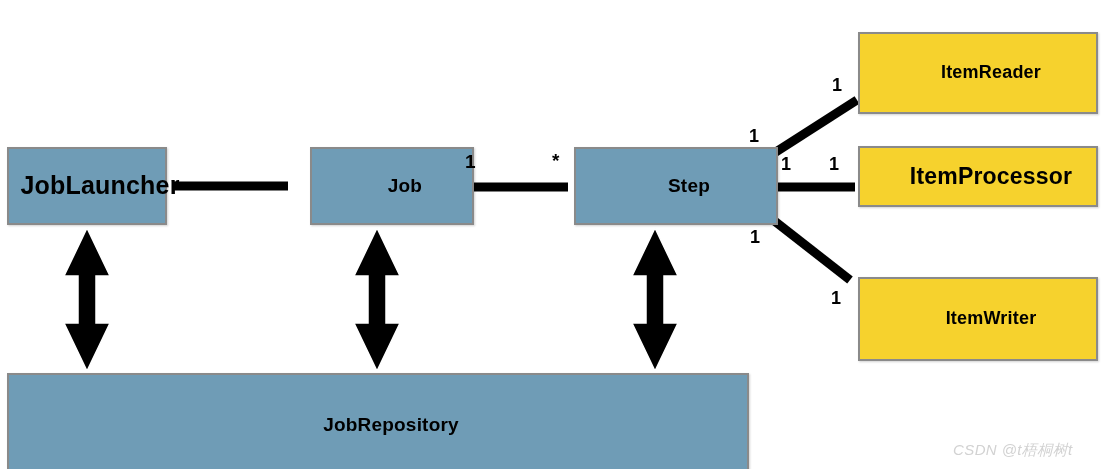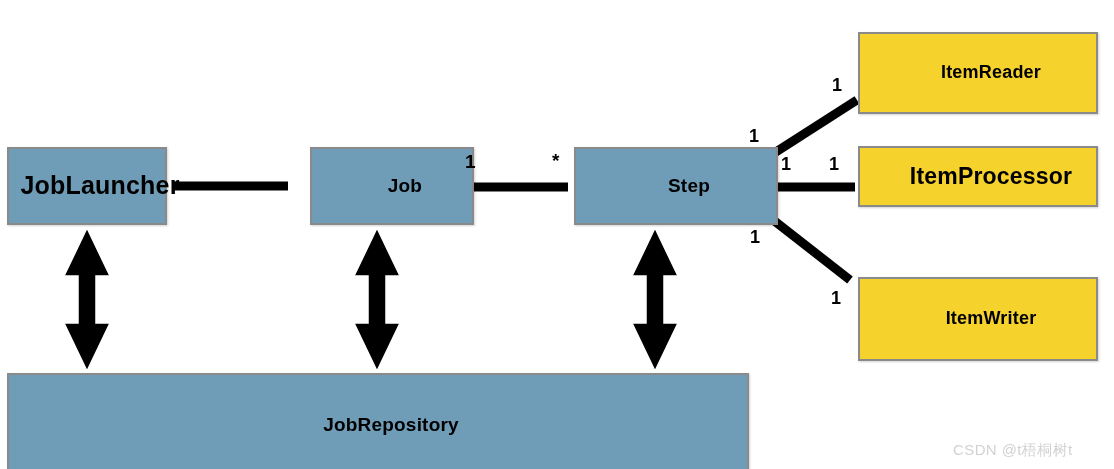--- a/index.html
+++ b/index.html
@@ -55,20 +55,21 @@
     line-height: 1;
     white-space: nowrap;
   }
   .watermark {
     position: absolute;
     color: #d2d2d2;
     font-size: 15px;
     font-weight: normal;
     white-space: nowrap;
     letter-spacing: 0.4px;
+    font-style: italic;
   }
 </style>
 </head>
 <body>
 
 <div id="canvas" style="background: rgb(255, 255, 255);">
 
   <svg id="edges" viewBox="0 0 1114 469" width="1114" height="469" xmlns="http://www.w3.org/2000/svg">
       <g>
         <line x1="172" y1="186" x2="288" y2="186" stroke="#000000" stroke-width="9" stroke-linecap="butt"></line>

